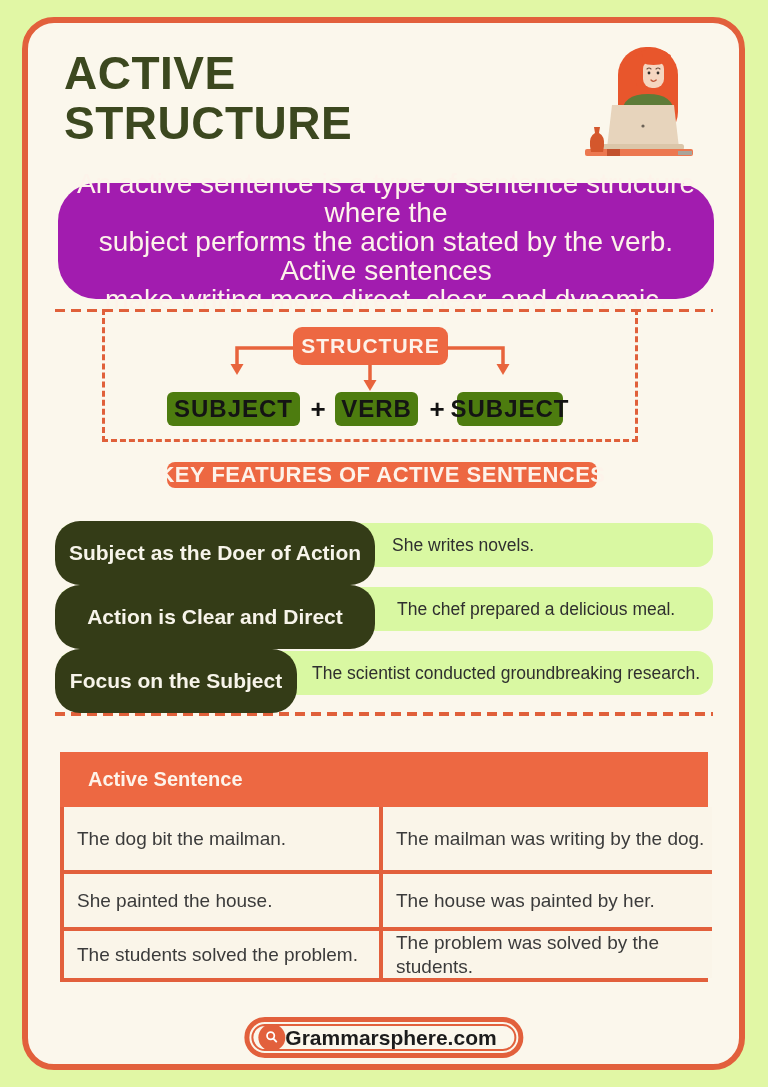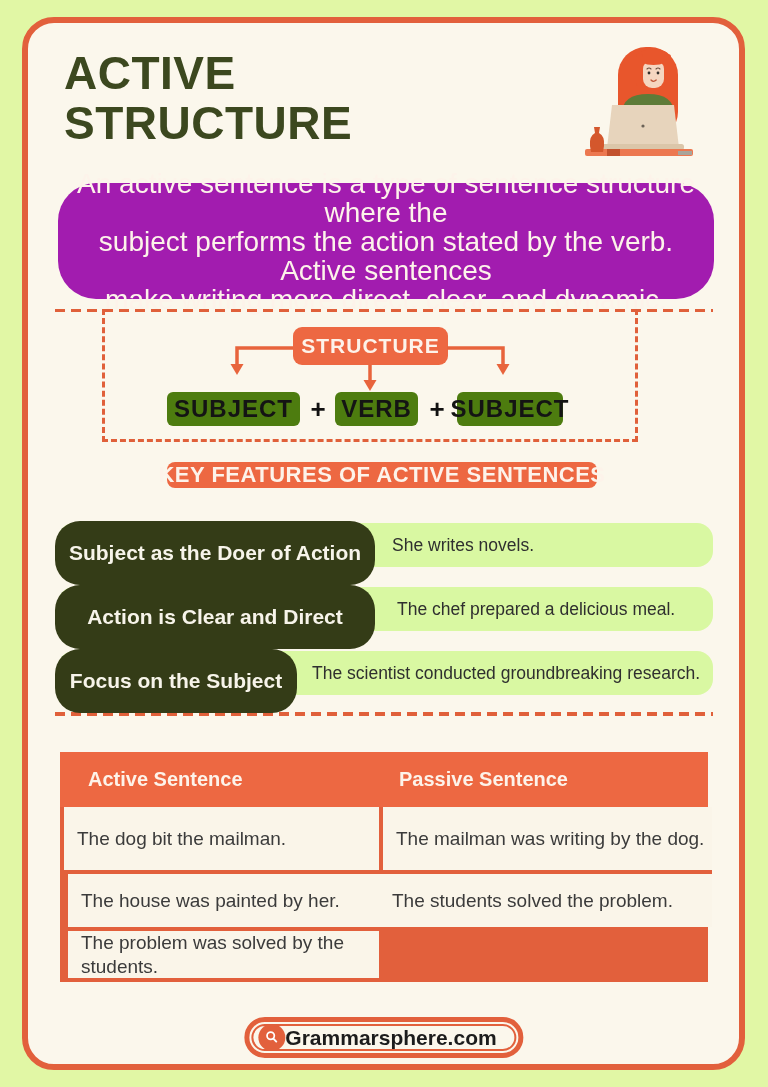--- a/index.html
+++ b/index.html
@@ -187,25 +187,25 @@
     <div class="feat-bar"></div>
     <div class="feat-example" style="left:257px;">The scientist conducted groundbreaking research.</div>
     <div class="feat-pill" style="width:242px;">Focus on the Subject</div>
   </div>
 
   <div class="dash-h divider"></div>
 
   <div class="ctable">
     <div class="ct-header">
       <div class="ct-h ct-h1">Active Sentence</div>
-      <div class="ct-h ct-h2">Passive Sentence</div>
     </div>
     <div class="ct-body">
       <div class="ct-cell">The dog bit the mailman.</div>
       <div class="ct-cell c2">The mailman was writing by the dog.</div>
+      <div class="ct-cell rb">She painted the house.</div>
       <div class="ct-cell c2 rb">The house was painted by her.</div>
       <div class="ct-cell rb">The students solved the problem.</div>
       <div class="ct-cell c2 rb">The problem was solved by the students.</div>
     </div>
   </div>
 
   <div class="footer-pill">
     <div class="footer-inner">
       <span class="f-icon">
         <svg viewBox="0 0 24 24" width="19" height="19">

